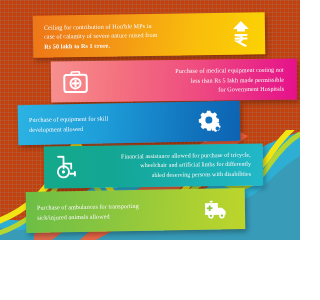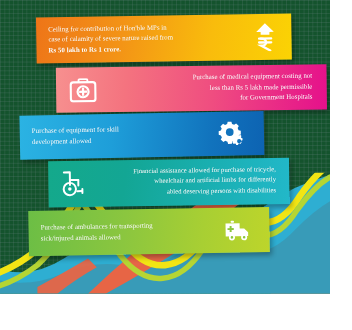--- a/index.html
+++ b/index.html
@@ -10,23 +10,23 @@
     width: 300px;
     height: 300px;
     overflow: hidden;
     font-family: "Liberation Serif", serif;
     background: #ffffff;
   }
 
   #poster {
     position: relative;
     width: 300px;
-    height: 267px;
+    height: 240px;
     overflow: hidden;
-    background: #14532d;
+    background: #c2410c;
   }
 
   
   .grid-bg {
     position: absolute;
     inset: 0;
     background-image:
       linear-gradient(to right, rgba(140,150,165,0.17) 1px, transparent 1px),
       linear-gradient(to bottom, rgba(140,150,165,0.17) 1px, transparent 1px);
     background-size: 4px 4px;

